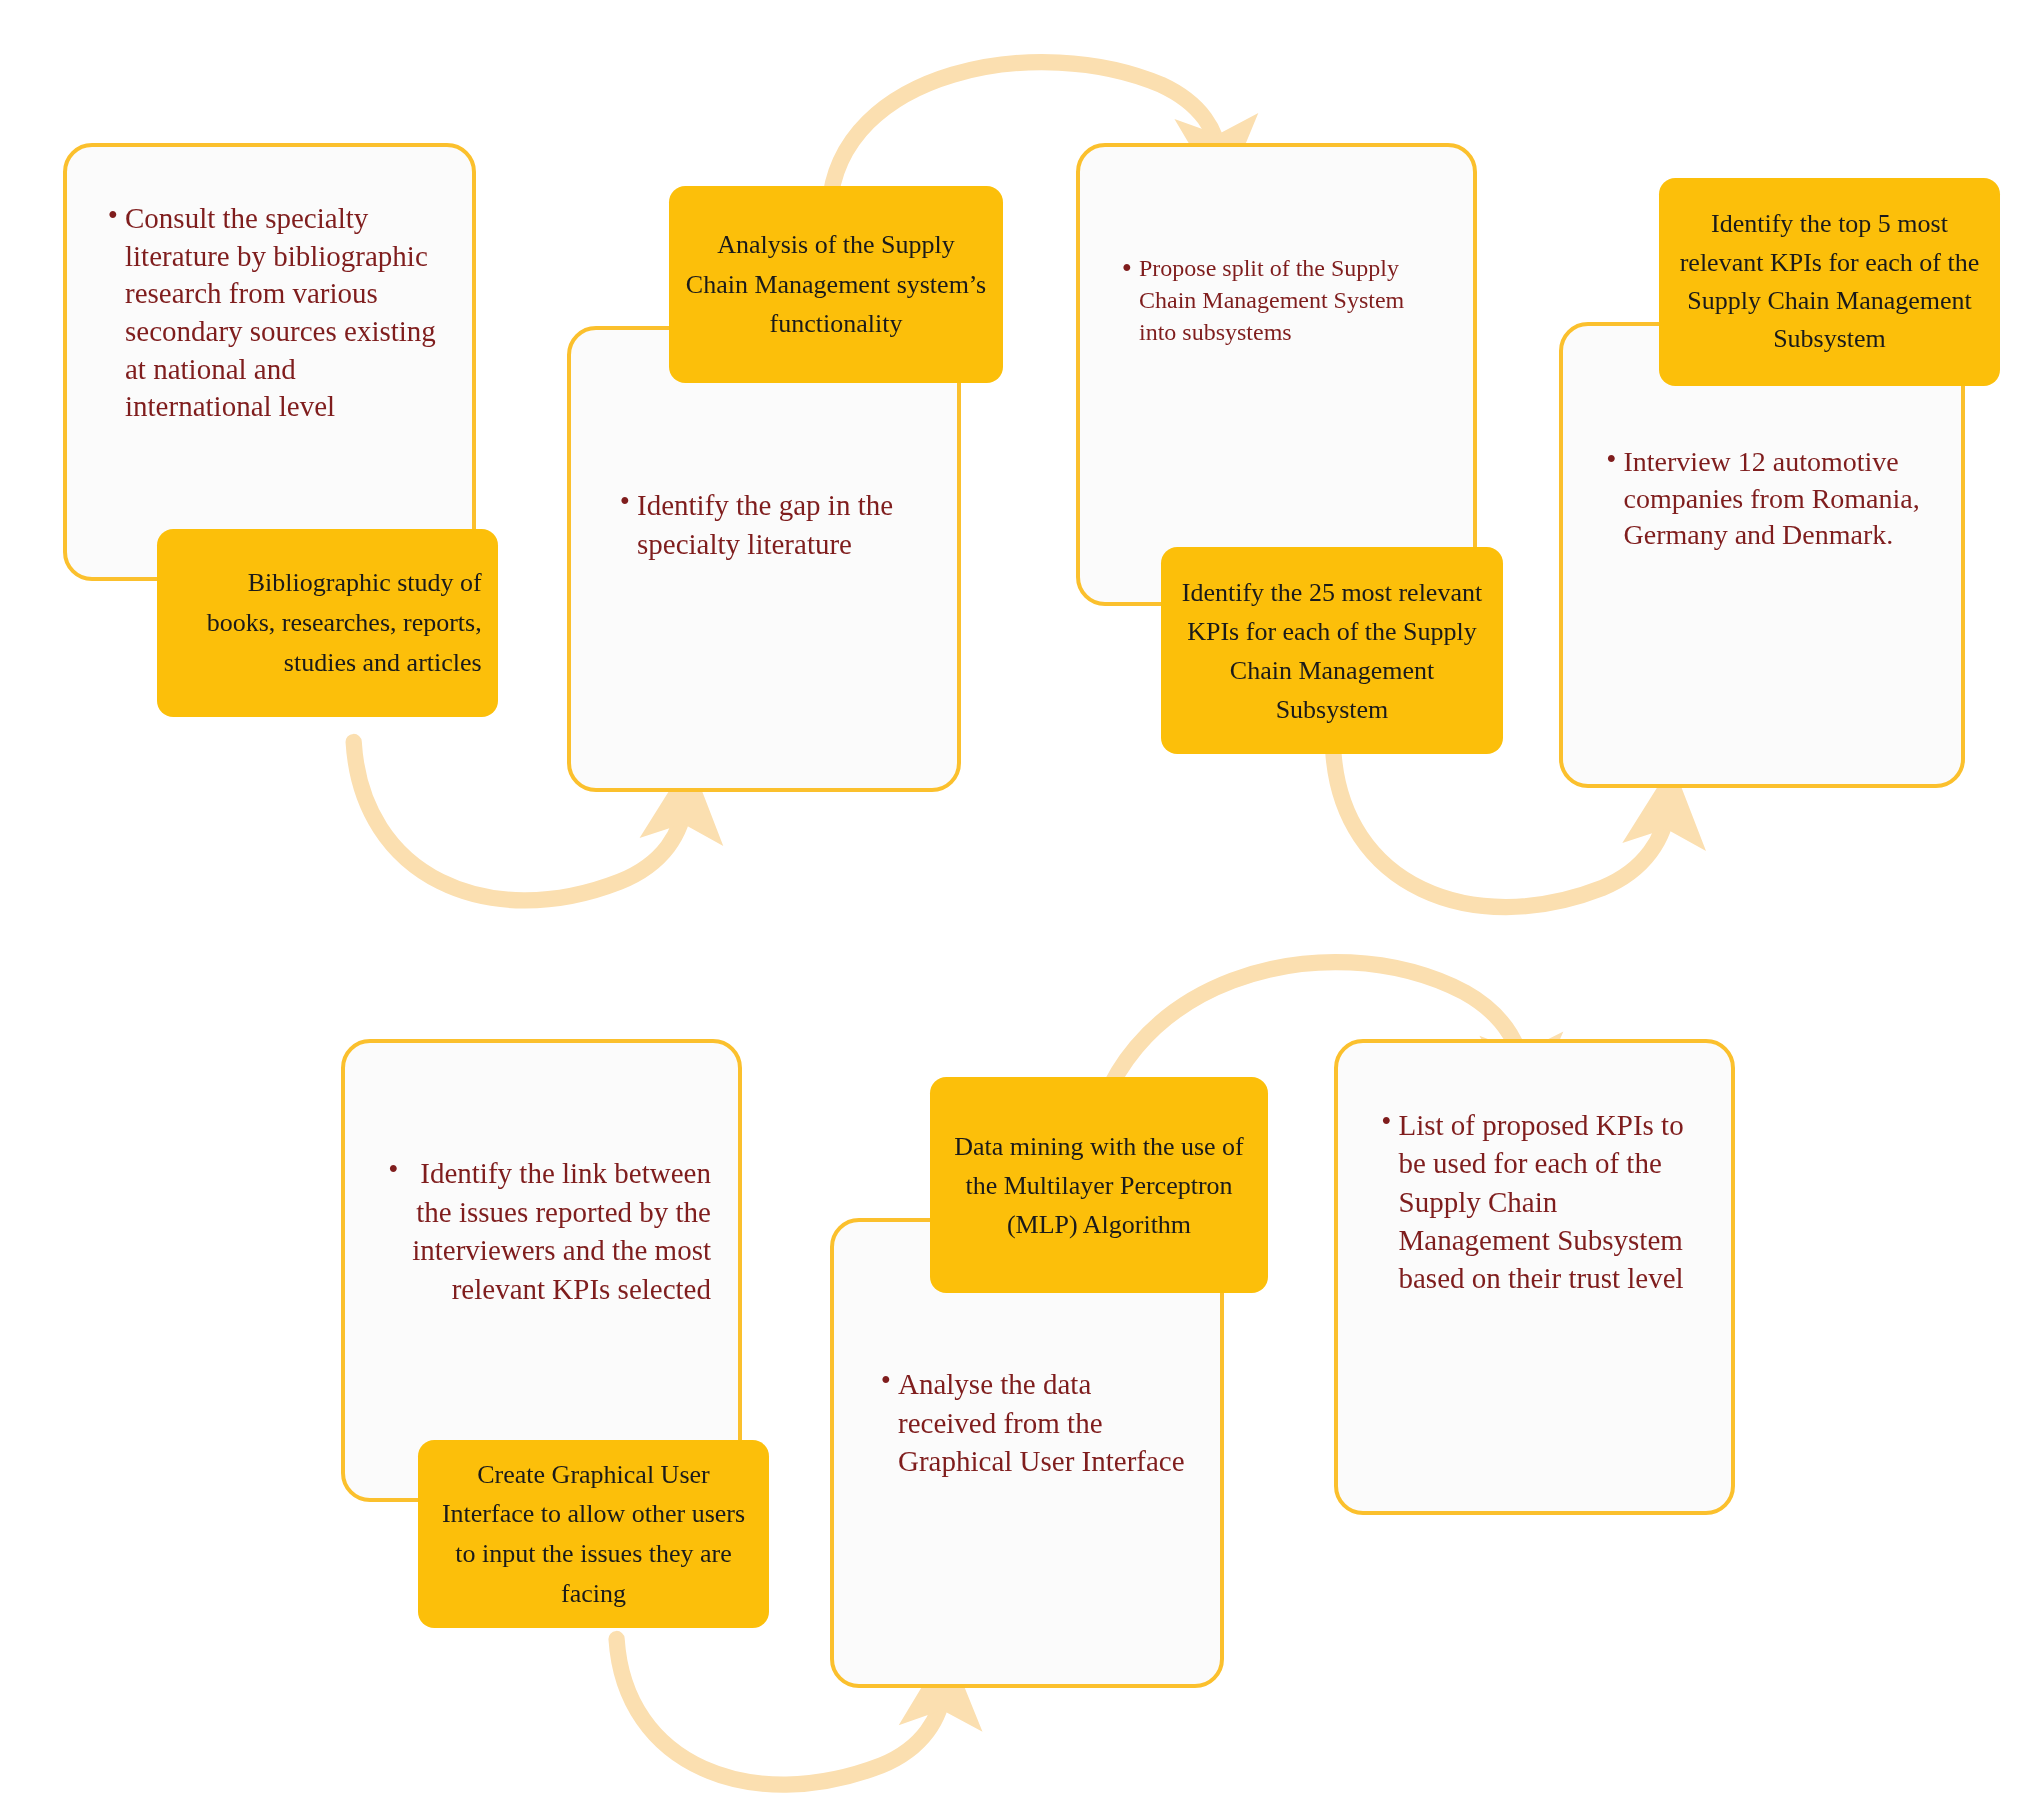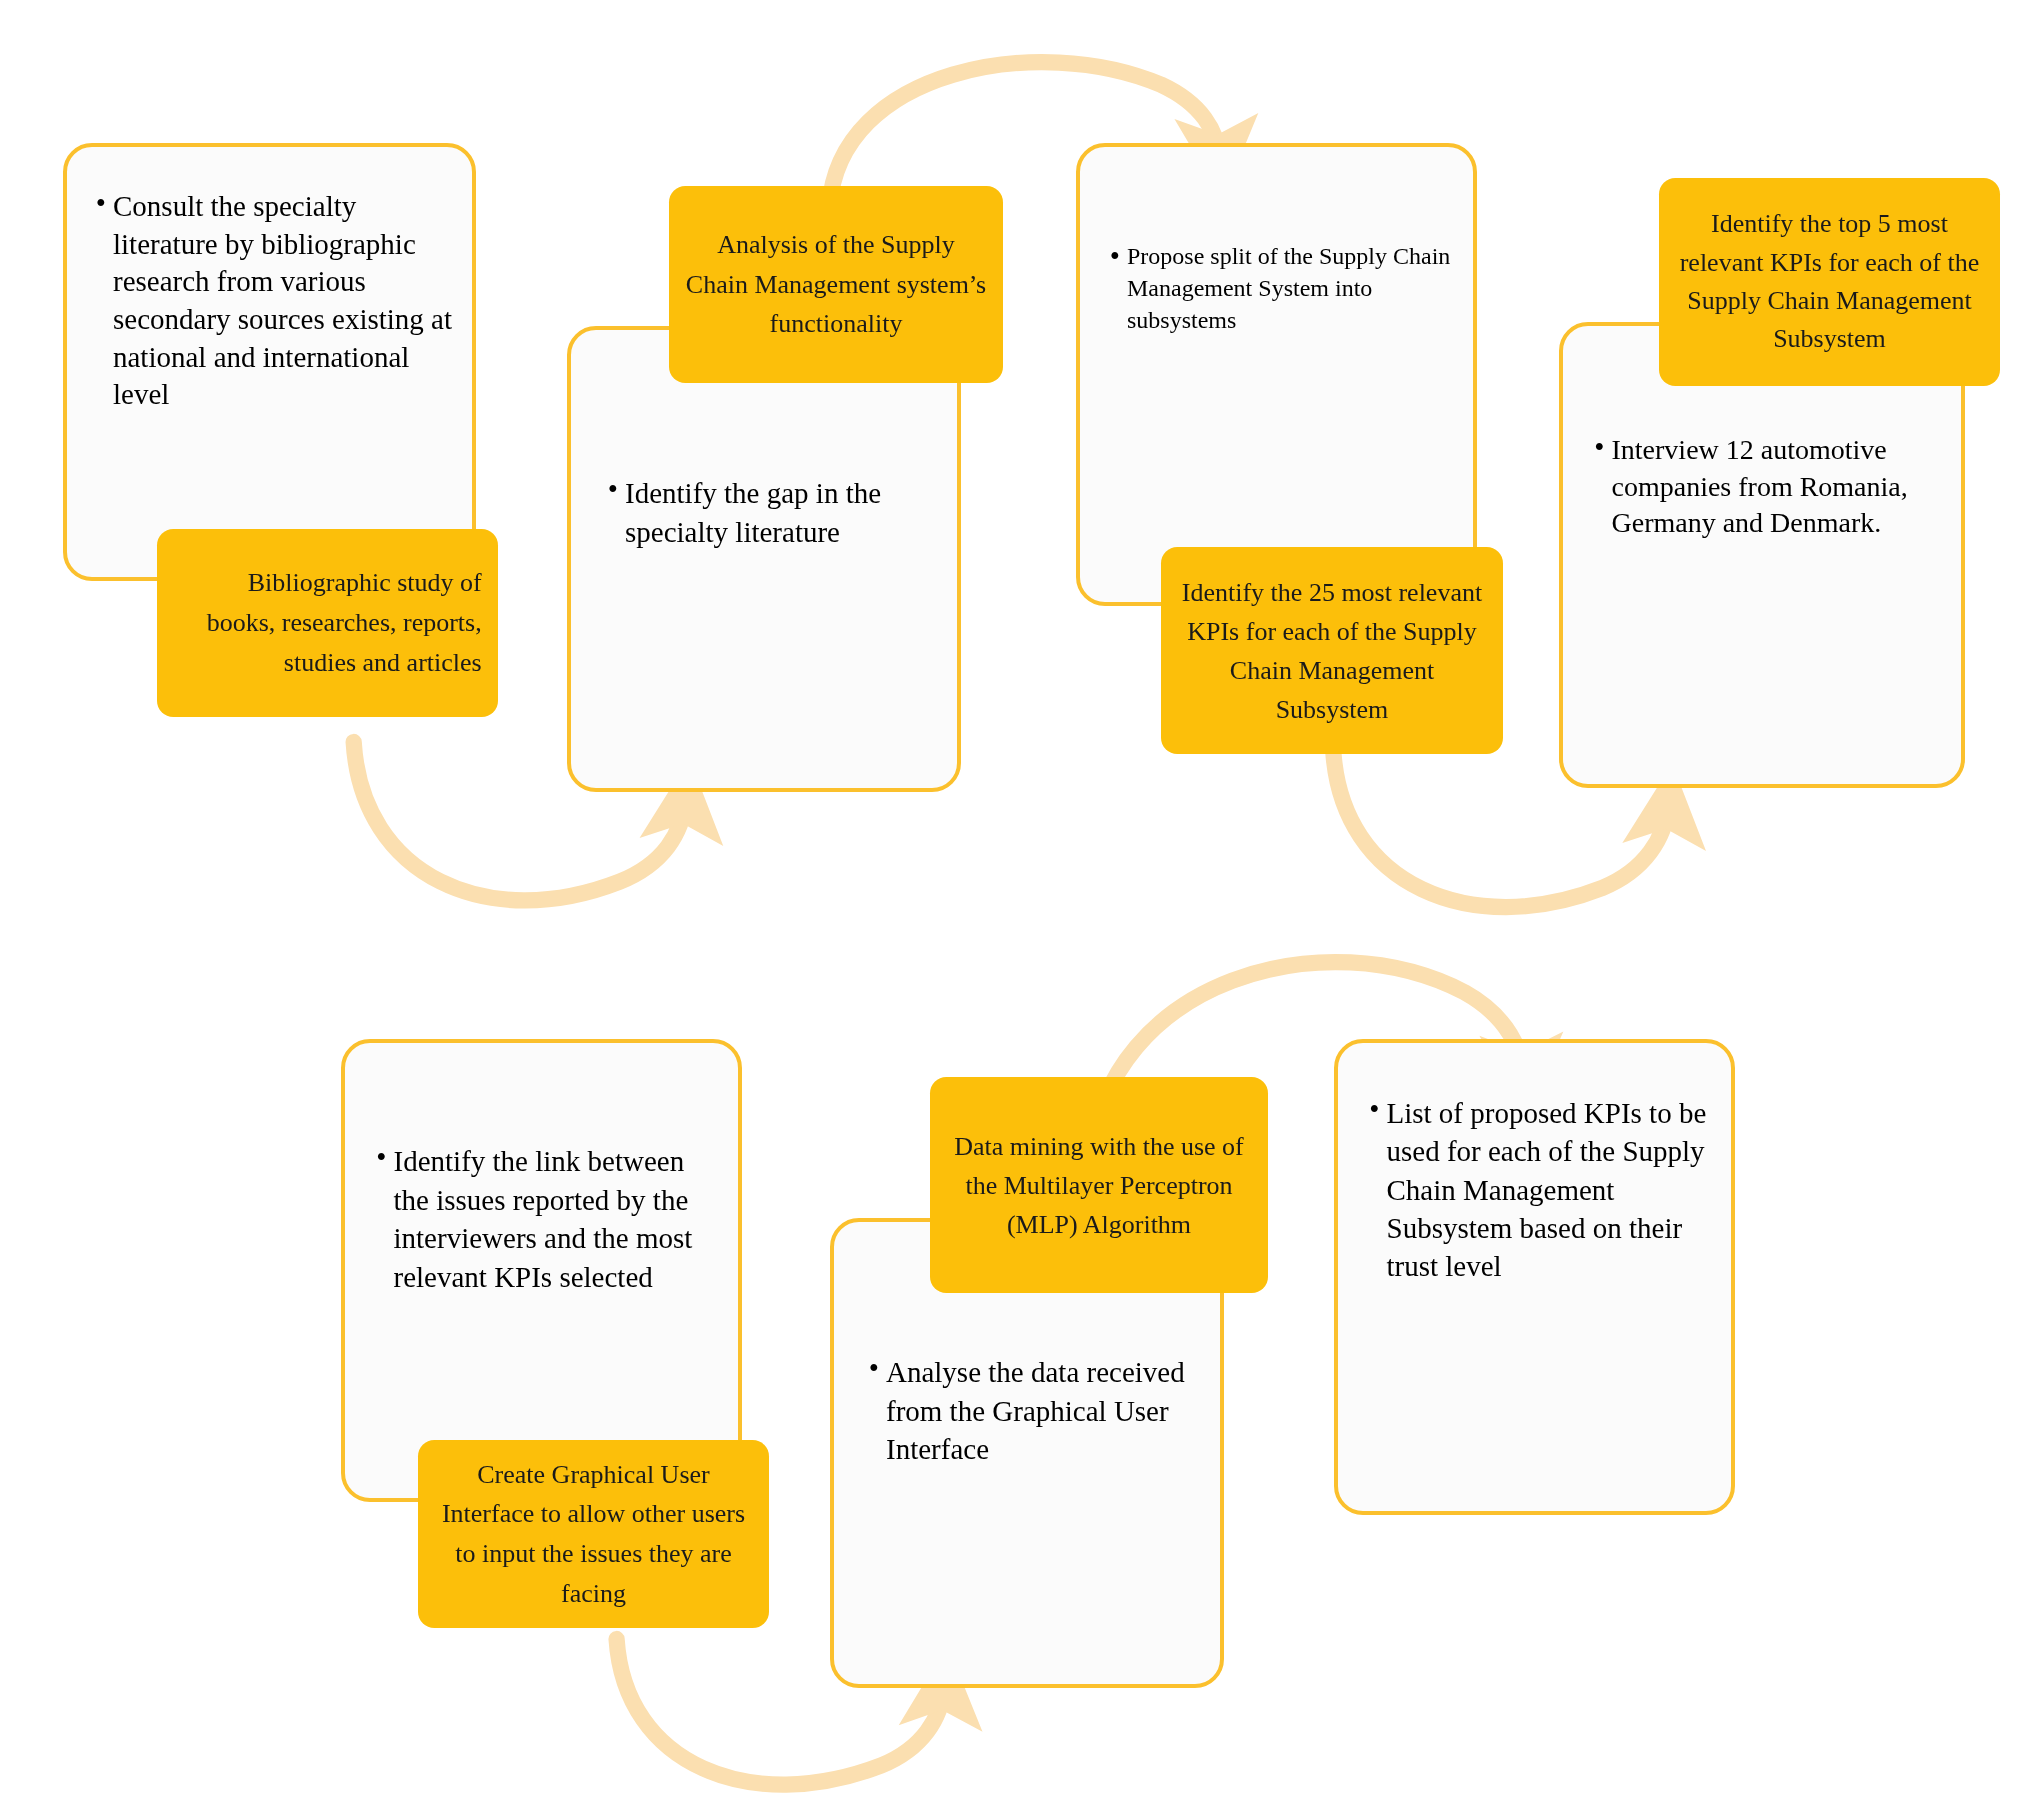--- a/index.html
+++ b/index.html
@@ -43,24 +43,24 @@
   
   .card-filled {
     background: #FCBF0A;
     border-radius: 16.3px;
     display: flex;
     align-items: center;
     justify-content: center;
     z-index: 3;
   }
   .bullets {
-    margin: 0;
+    margin: 12px;
     padding: 0;
     list-style: none;
-    color: #000000;
+    color: #7f1d1d;
   }
   .bullets li {
     position: relative;
     padding-left: 21px;
     margin: 0 0 0 0;
   }
   .bullets li + li {
     margin-top: 8.8px;
   }
   .bullets li::before {
@@ -95,21 +95,21 @@
   #node-3-filled  { left: 1161px; top: 547px;  width: 342px;  height: 207px; }
   #node-3-filled .filled-text { font-size: 26px; line-height: 1.50; }
 
   #node-4-filled  { left: 1659px; top: 178px;  width: 341px;  height: 208px; }
   #node-4-filled .filled-text { font-size: 26px; line-height: 1.48; }
   #node-4-outline { left: 1559px; top: 322px;  width: 406px;  height: 466px;  padding: 106px 13.8px 0 27.5px; }
   #node-4-outline .bullets { font-size: 28px; line-height: 1.31; }
 
   
   #node-5-outline { left: 341px;  top: 1039px; width: 401px;  height: 463px;  padding: 99px 15px 0 27.5px; }
-  #node-5-outline .bullets { font-size: 29px; line-height: 1.33; }
+  #node-5-outline .bullets { font-size: 29px; line-height: 1.33; text-align: right; }
   #node-5-filled  { left: 418px;  top: 1440px; width: 351px;  height: 188px; }
   #node-5-filled .filled-text { font-size: 26px; line-height: 1.52; }
 
   #node-6-filled  { left: 930px; top: 1077px; width: 338px;  height: 216px; }
   #node-6-filled .filled-text { font-size: 26px; line-height: 1.50; }
   #node-6-outline { left: 830px; top: 1218px; width: 394px;  height: 470px;  padding: 131px 15px 0 31px; }
   #node-6-outline .bullets { font-size: 29px; line-height: 1.33; }
 
   #node-7-outline { left: 1334px; top: 1039px; width: 401px;  height: 476px;  padding: 51px 15px 0 27.5px; }
   #node-7-outline .bullets { font-size: 29px; line-height: 1.32; }

